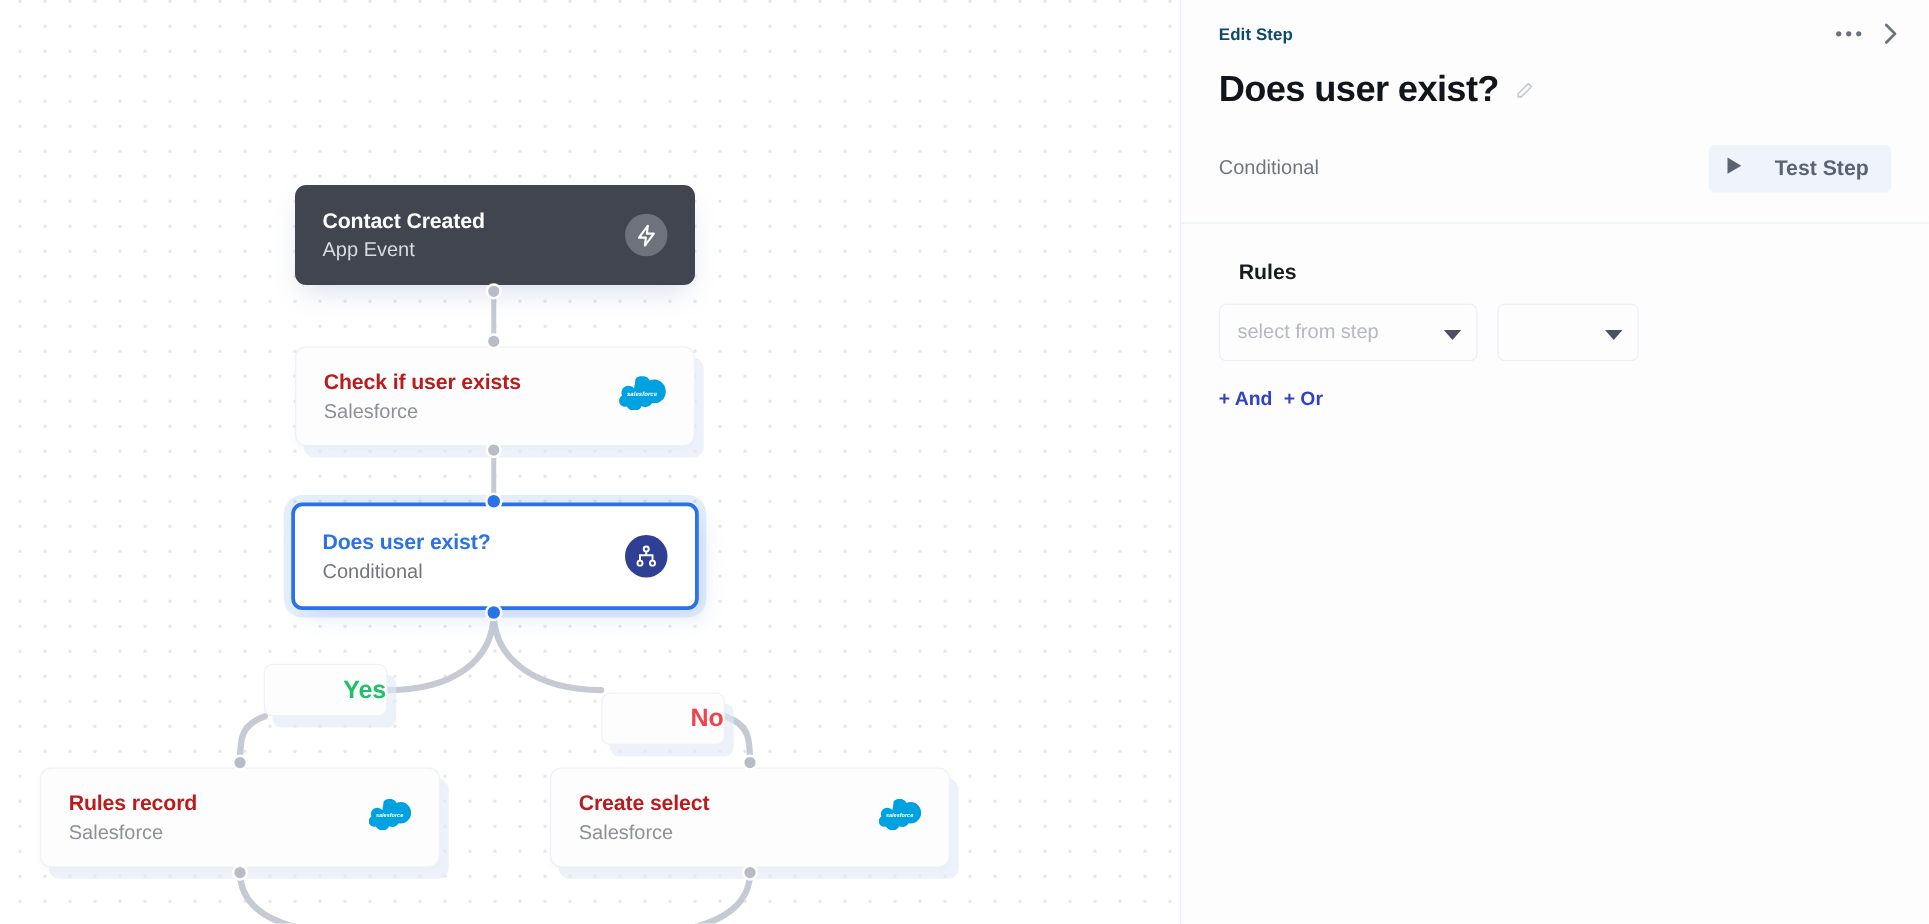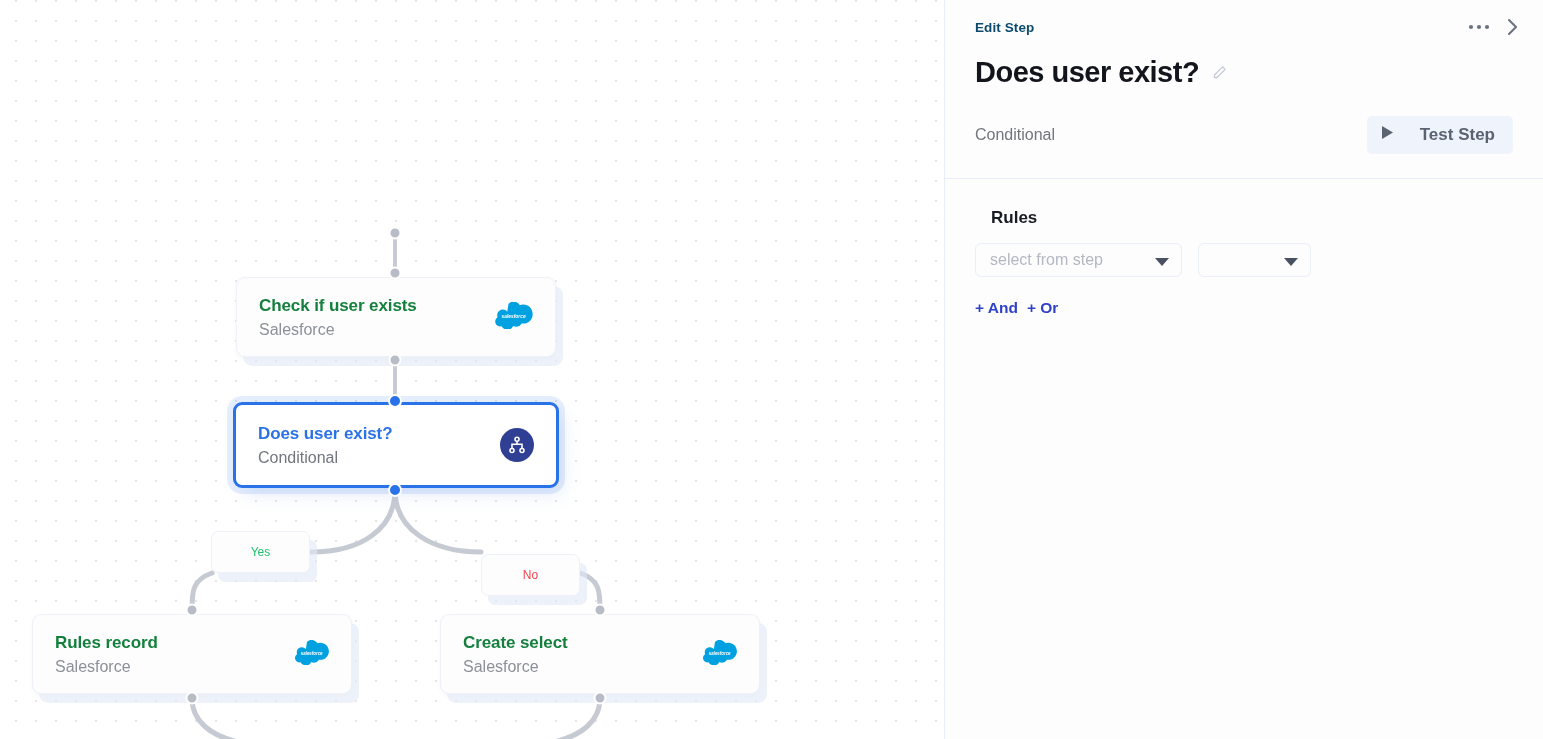--- a/index.html
+++ b/index.html
@@ -47,21 +47,21 @@
   }
   .node.trigger .title { color: #ffffff; }
   .node.trigger .sub { color: #d8dbe1; }
 
   
   .node.card {
     background: #fdfdfe;
     border: 1px solid #eef1f7;
     box-shadow: 7px 9px 0 0 rgba(226,233,246,.62), 0 2px 4px rgba(120,140,180,.07);
   }
-  .node.card .title { color: #15803d; }
+  .node.card .title { color: #b91c1c; }
   .node.card .sub { color: #8b9099; }
 
   
   .node.selected {
     background: #ffffff;
     border: 3px solid #2a72e8;
     box-shadow: 0 0 0 6px rgba(56,120,235,.13), 7px 9px 18px -4px rgba(150,180,235,.30);
   }
   .node.selected .title { color: #2a72e8; }
   .node.selected .sub { color: #71767f; }
@@ -81,22 +81,22 @@
     background: #b7bcc6; border: 2.5px solid #ffffff; z-index: 4;
     transform: translate(-50%,-50%);
   }
   .port.blue { background: #2a72e8; width: 14px; height: 14px; }
 
   
   .branch-pill {
     position: absolute; z-index: 3;
     background: #fdfdfe; border: 1px solid #eef1f7; border-radius: 7px;
     height: 42px; min-width: 98px;
-    display: flex; align-items: center; justify-content: center;
-    font-size: 12px; font-weight: normal;
+    display: flex; align-items: center; justify-content: flex-end;
+    font-size: 20px; font-weight: bold;
     box-shadow: 7px 9px 0 0 rgba(226,233,246,.62);
   }
   .branch-pill.yes { color: #1fc16b; }
   .branch-pill.no  { color: #f0434c; }
 
   
   #panel {
     position: relative;
     width: 599px; height: 739px;
     background: #fdfdfe;
@@ -125,21 +125,21 @@
     padding: 9px 18px 9px 14px;
     font-size: 17px; font-weight: bold; color: #5b6271;
     font-family: "Liberation Sans", sans-serif; cursor: pointer;
   }
   .divider { height: 1px; background: #e9eefa; width: 100%; }
 
   #panel-body { padding: 29px 30px 0 30px; }
   .section-title { font-size: 17px; font-weight: bold; color: #171b22; margin-left: 16px; }
   .rules-row { display: flex; gap: 16px; margin-top: 15px; }
   .select {
-    position: relative; height: 34px;
+    position: relative; height: 46px;
     background: #fdfdfe; border: 1px solid #eaeef8; border-radius: 6px;
     display: flex; align-items: center; padding: 0 14px;
     font-size: 16px; color: #b3b8c2; cursor: pointer;
   }
   .select.wide { width: 207px; }
   .select.narrow { width: 113px; }
   .caret {
     position: absolute; right: 12px; top: 50%;
     width: 0; height: 0; margin-top: -2px;
     border-left: 7px solid transparent; border-right: 7px solid transparent;
@@ -169,20 +169,33 @@
 
       <path d="M212,573 C192,580 192,592 192,610" stroke="#c6cad2" stroke-width="5" fill="none" stroke-linecap="round"></path>
 
       <path d="M580,573 C600,580 600,592 600,610" stroke="#c6cad2" stroke-width="5" fill="none" stroke-linecap="round"></path>
 
       <path d="M192,698 C192,722 212,736 238,742" stroke="#c6cad2" stroke-width="5" fill="none" stroke-linecap="round"></path>
 
       <path d="M600,698 C600,722 580,736 554,742" stroke="#c6cad2" stroke-width="5" fill="none" stroke-linecap="round"></path>
     </svg>
 
+    <div class="node trigger" style="left:236px; top:148px; width:320px; height:80px;">
+      <div class="txt">
+        <div class="title">Contact Created</div>
+        <div class="sub">App Event</div>
+      </div>
+      <div class="node-icon">
+        <div class="ico-circle ico-bolt">
+          <svg width="19" height="19" viewBox="0 0 24 24" fill="none" stroke="#ffffff" stroke-width="2.1" stroke-linejoin="round">
+            <polygon points="13,2 4,14 11,14 10,22 19,10 12,10"></polygon>
+          </svg>
+        </div>
+      </div>
+    </div>
     <div class="port" style="left:395px; top:233px;"></div>
 
     <div class="port" style="left:395px; top:273px;"></div>
     <div class="node card" style="left:236px; top:277px; width:320px; height:80px;">
       <div class="txt">
         <div class="title">Check if user exists</div>
         <div class="sub">Salesforce</div>
       </div>
       <div class="node-icon">
         <svg width="38" height="27" viewBox="0 0 100 72">

